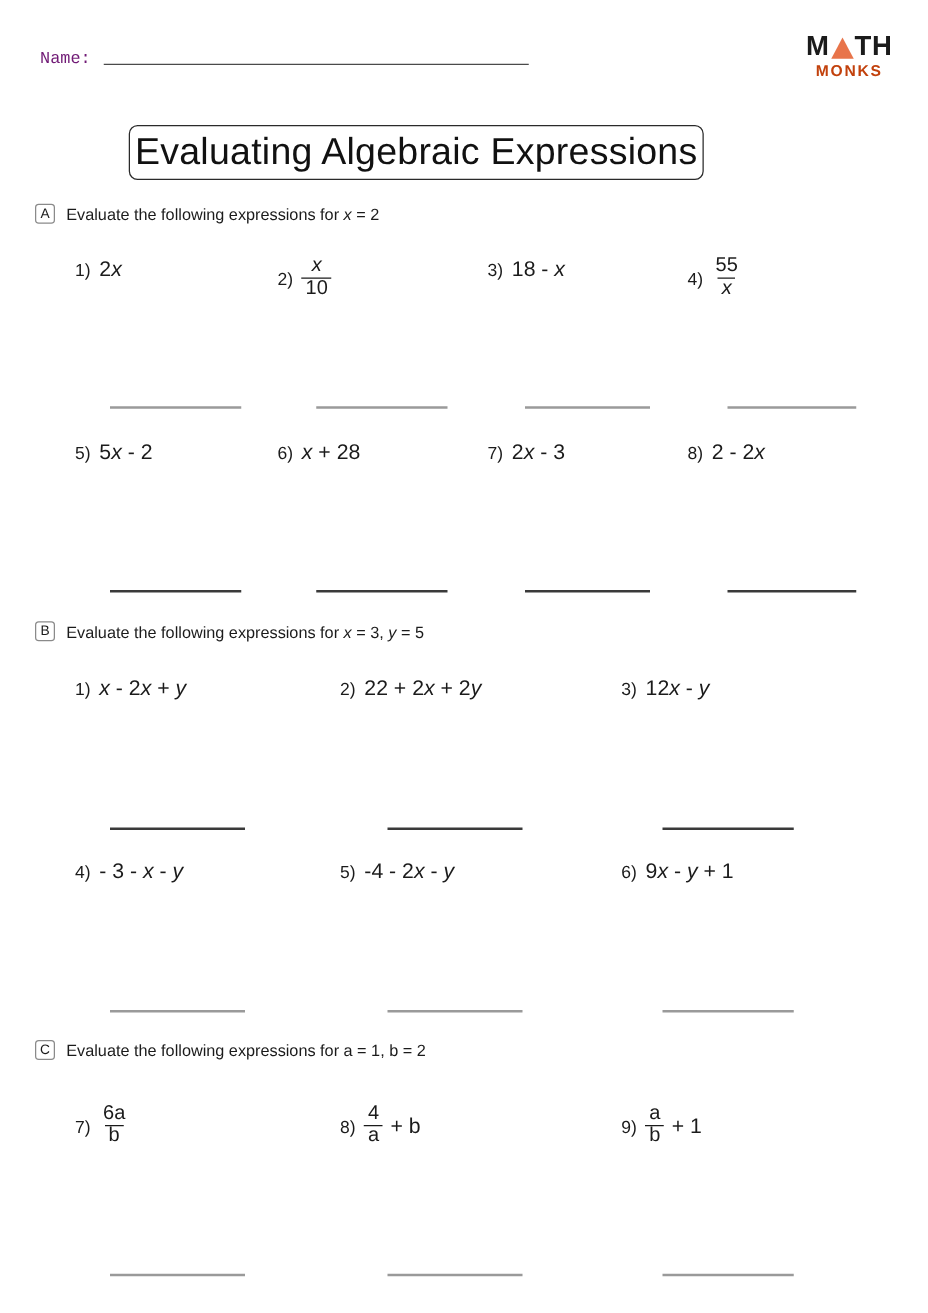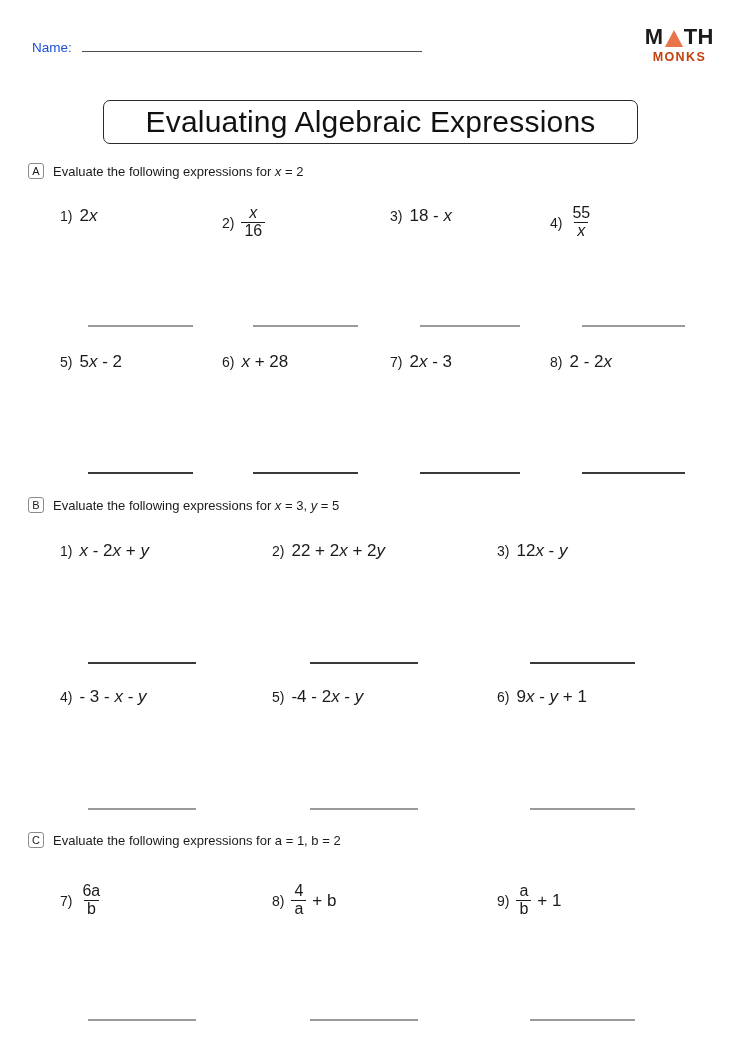--- a/index.html
+++ b/index.html
@@ -23,23 +23,24 @@
     left: 32px;
     width: 680px;
   }
   .field-row {
     display: flex;
     align-items: flex-end;
     height: 25px;
   }
   .field-label {
     font-size: 13.5px;
-    color: #1d4ed8;
+    color: #701a75;
     line-height: 1;
     padding-bottom: 1px;
+    font-family: Liberation Mono, monospace;
   }
   .field-rule {
     height: 1px;
     background: #6f6f6f;
     margin-left: 10px;
     margin-bottom: 3px;
   }
   .rule-name   { width: 340px; background: #4a4a4a; }
   .rule-date   { width: 145px; }
   .rule-score  { width: 145px; }
@@ -79,21 +80,21 @@
     letter-spacing: 1.4px;
     color: #c2410c;
     margin-top: 3px;
   }
 
   
   .title-box {
     position: absolute;
     top: 100px;
     left: 103px;
-    width: 535px;
+    width: 460px;
     height: 44px;
     border: 1.3px solid #2a2a2a;
     border-radius: 7px;
     display: flex;
     align-items: center;
     justify-content: center;
     box-sizing: border-box;
   }
   .title-text {
     font-size: 30px;
@@ -202,21 +203,21 @@
     </div>
     <div class="prob" style="left: 60px; top: 206px;">
       <span class="prob-num">1)</span>
       <span class="expr">2<span class="var">x</span></span>
     </div>
     <div class="ans-line ans-gray" style="left: 88px; top: 325px; width: 105px;"></div>
     <div class="prob" style="left: 222px; top: 206px;">
       <span class="prob-num">2)</span>
       <span class="expr"><span class="frac">
           <span class="num"><span class="var">x</span></span>
-          <span class="den">16</span>
+          <span class="den">10</span>
         </span></span>
     </div>
     <div class="ans-line ans-gray" style="left: 253px; top: 325px; width: 105px;"></div>
     <div class="prob" style="left: 390px; top: 206px;">
       <span class="prob-num">3)</span>
       <span class="expr">18 - <span class="var">x</span></span>
     </div>
     <div class="ans-line ans-gray" style="left: 420px; top: 325px; width: 100px;"></div>
     <div class="prob" style="left: 550px; top: 206px;">
       <span class="prob-num">4)</span>

